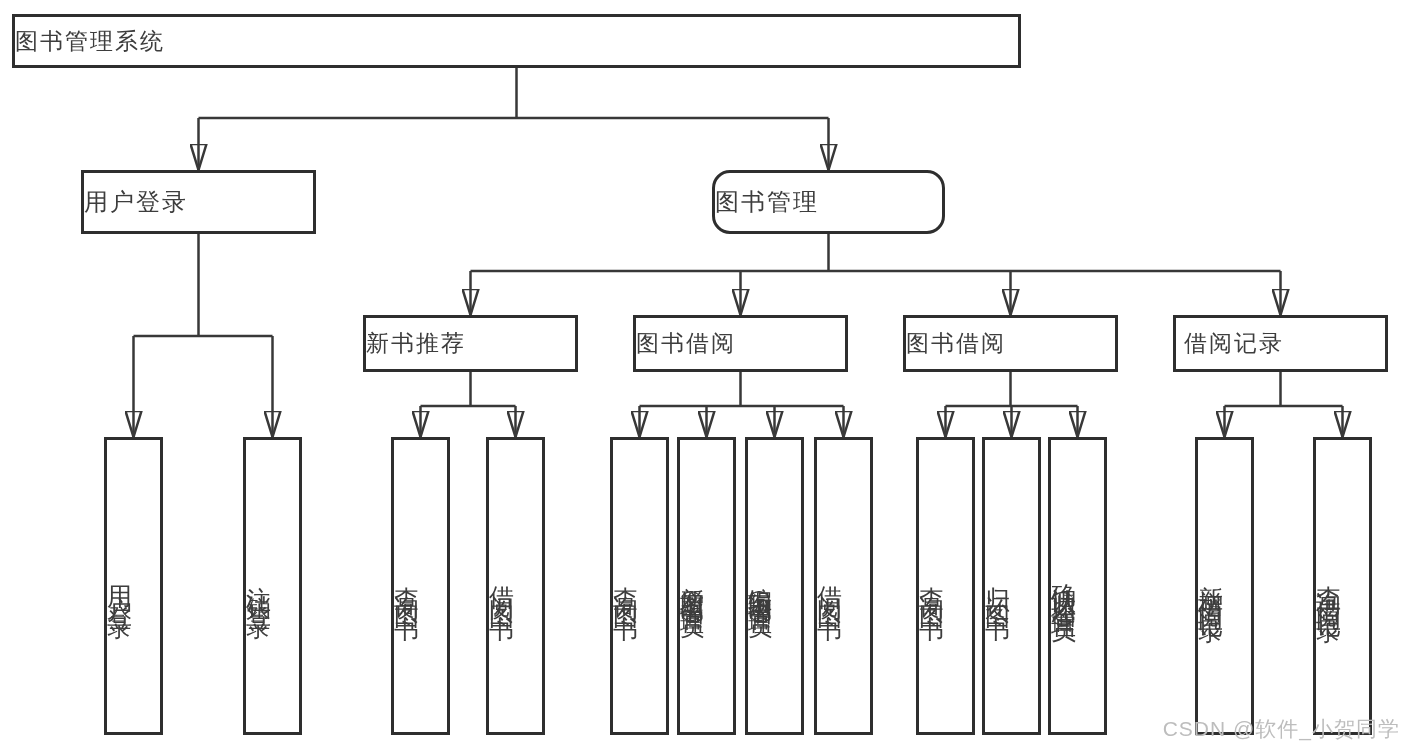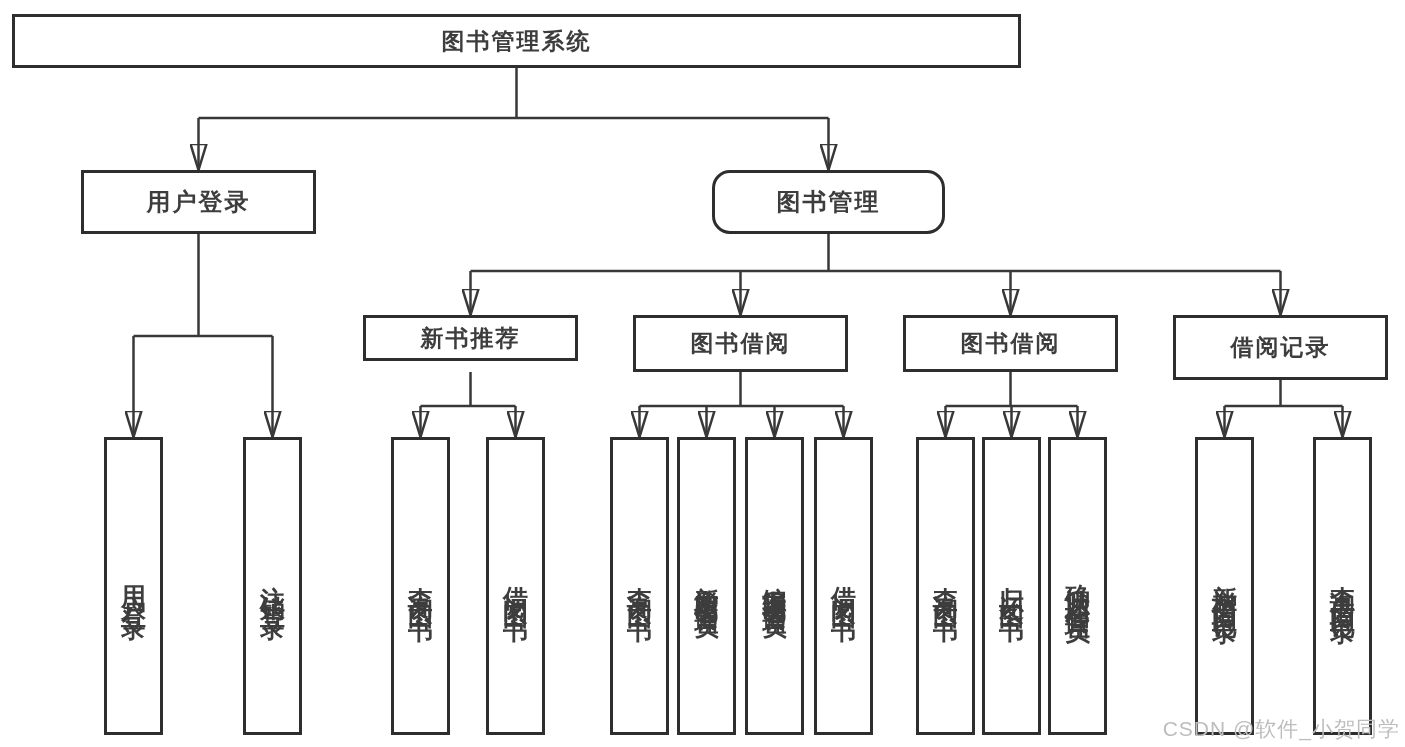--- a/index.html
+++ b/index.html
@@ -2,21 +2,21 @@
 <html><head>
 <meta charset="utf-8">
 <style>
   html,body{margin:0;padding:0;background:#ffffff;}
   #canvas{
     position:relative;width:1405px;height:747px;background:#ffffff;overflow:hidden;
     font-family:"Liberation Sans", sans-serif;color:#3d3d3d;
   }
   .box{
     position:absolute;background:#ffffff;border:3px solid #2e2e2e;box-sizing:border-box;
-    display:flex;align-items:center;justify-content:center;z-index:2;font-weight:bold;
+    display:flex;align-items:center;z-index:2;
   }
   .hlabel{font-size:23px;letter-spacing:2px;white-space:nowrap;}
   .lv2 .hlabel{font-size:24px;}
   .leaf span{
     writing-mode:vertical-rl;text-orientation:mixed;white-space:nowrap;line-height:1;
   }
   .v4 span{font-size:25px;letter-spacing:10px;}
   .v6 span{font-size:25px;letter-spacing:7px;}
   .v9 span{font-size:25px;letter-spacing:5px;}
   .v10 span{font-size:24px;letter-spacing:4px;}
@@ -75,30 +75,30 @@
     <span class="hlabel">图书管理系统</span>
   </div>
 
   <div class="box lv2" style="left:81px;top:170px;width:235px;height:64px;">
     <span class="hlabel">用户登录</span>
   </div>
   <div class="box lv2" style="left:712px;top:170px;width:233px;height:64px;border-radius:18px;">
     <span class="hlabel">图书管理</span>
   </div>
 
-  <div class="box" style="left:363px;top:315px;width:215px;height:46px;">
+  <div class="box" style="left:363px;top:315px;width:215px;height:57px;">
     <span class="hlabel">新书推荐</span>
   </div>
   <div class="box" style="left:633px;top:315px;width:215px;height:57px;">
     <span class="hlabel">图书借阅</span>
   </div>
   <div class="box" style="left:903px;top:315px;width:215px;height:57px;">
     <span class="hlabel">图书借阅</span>
   </div>
-  <div class="box" style="left:1173px;top:315px;width:215px;height:65px;">
+  <div class="box" style="left:1173px;top:315px;width:215px;height:57px;padding-left:8px;">
     <span class="hlabel">借阅记录</span>
   </div>
 
   <div class="box leaf v4" style="left:104px;top:437px;width:59px;height:298px;">
     <span>用户登录</span>
   </div>
   <div class="box leaf v4" style="left:243px;top:437px;width:59px;height:298px;">
     <span>注销登录</span>
   </div>
 

